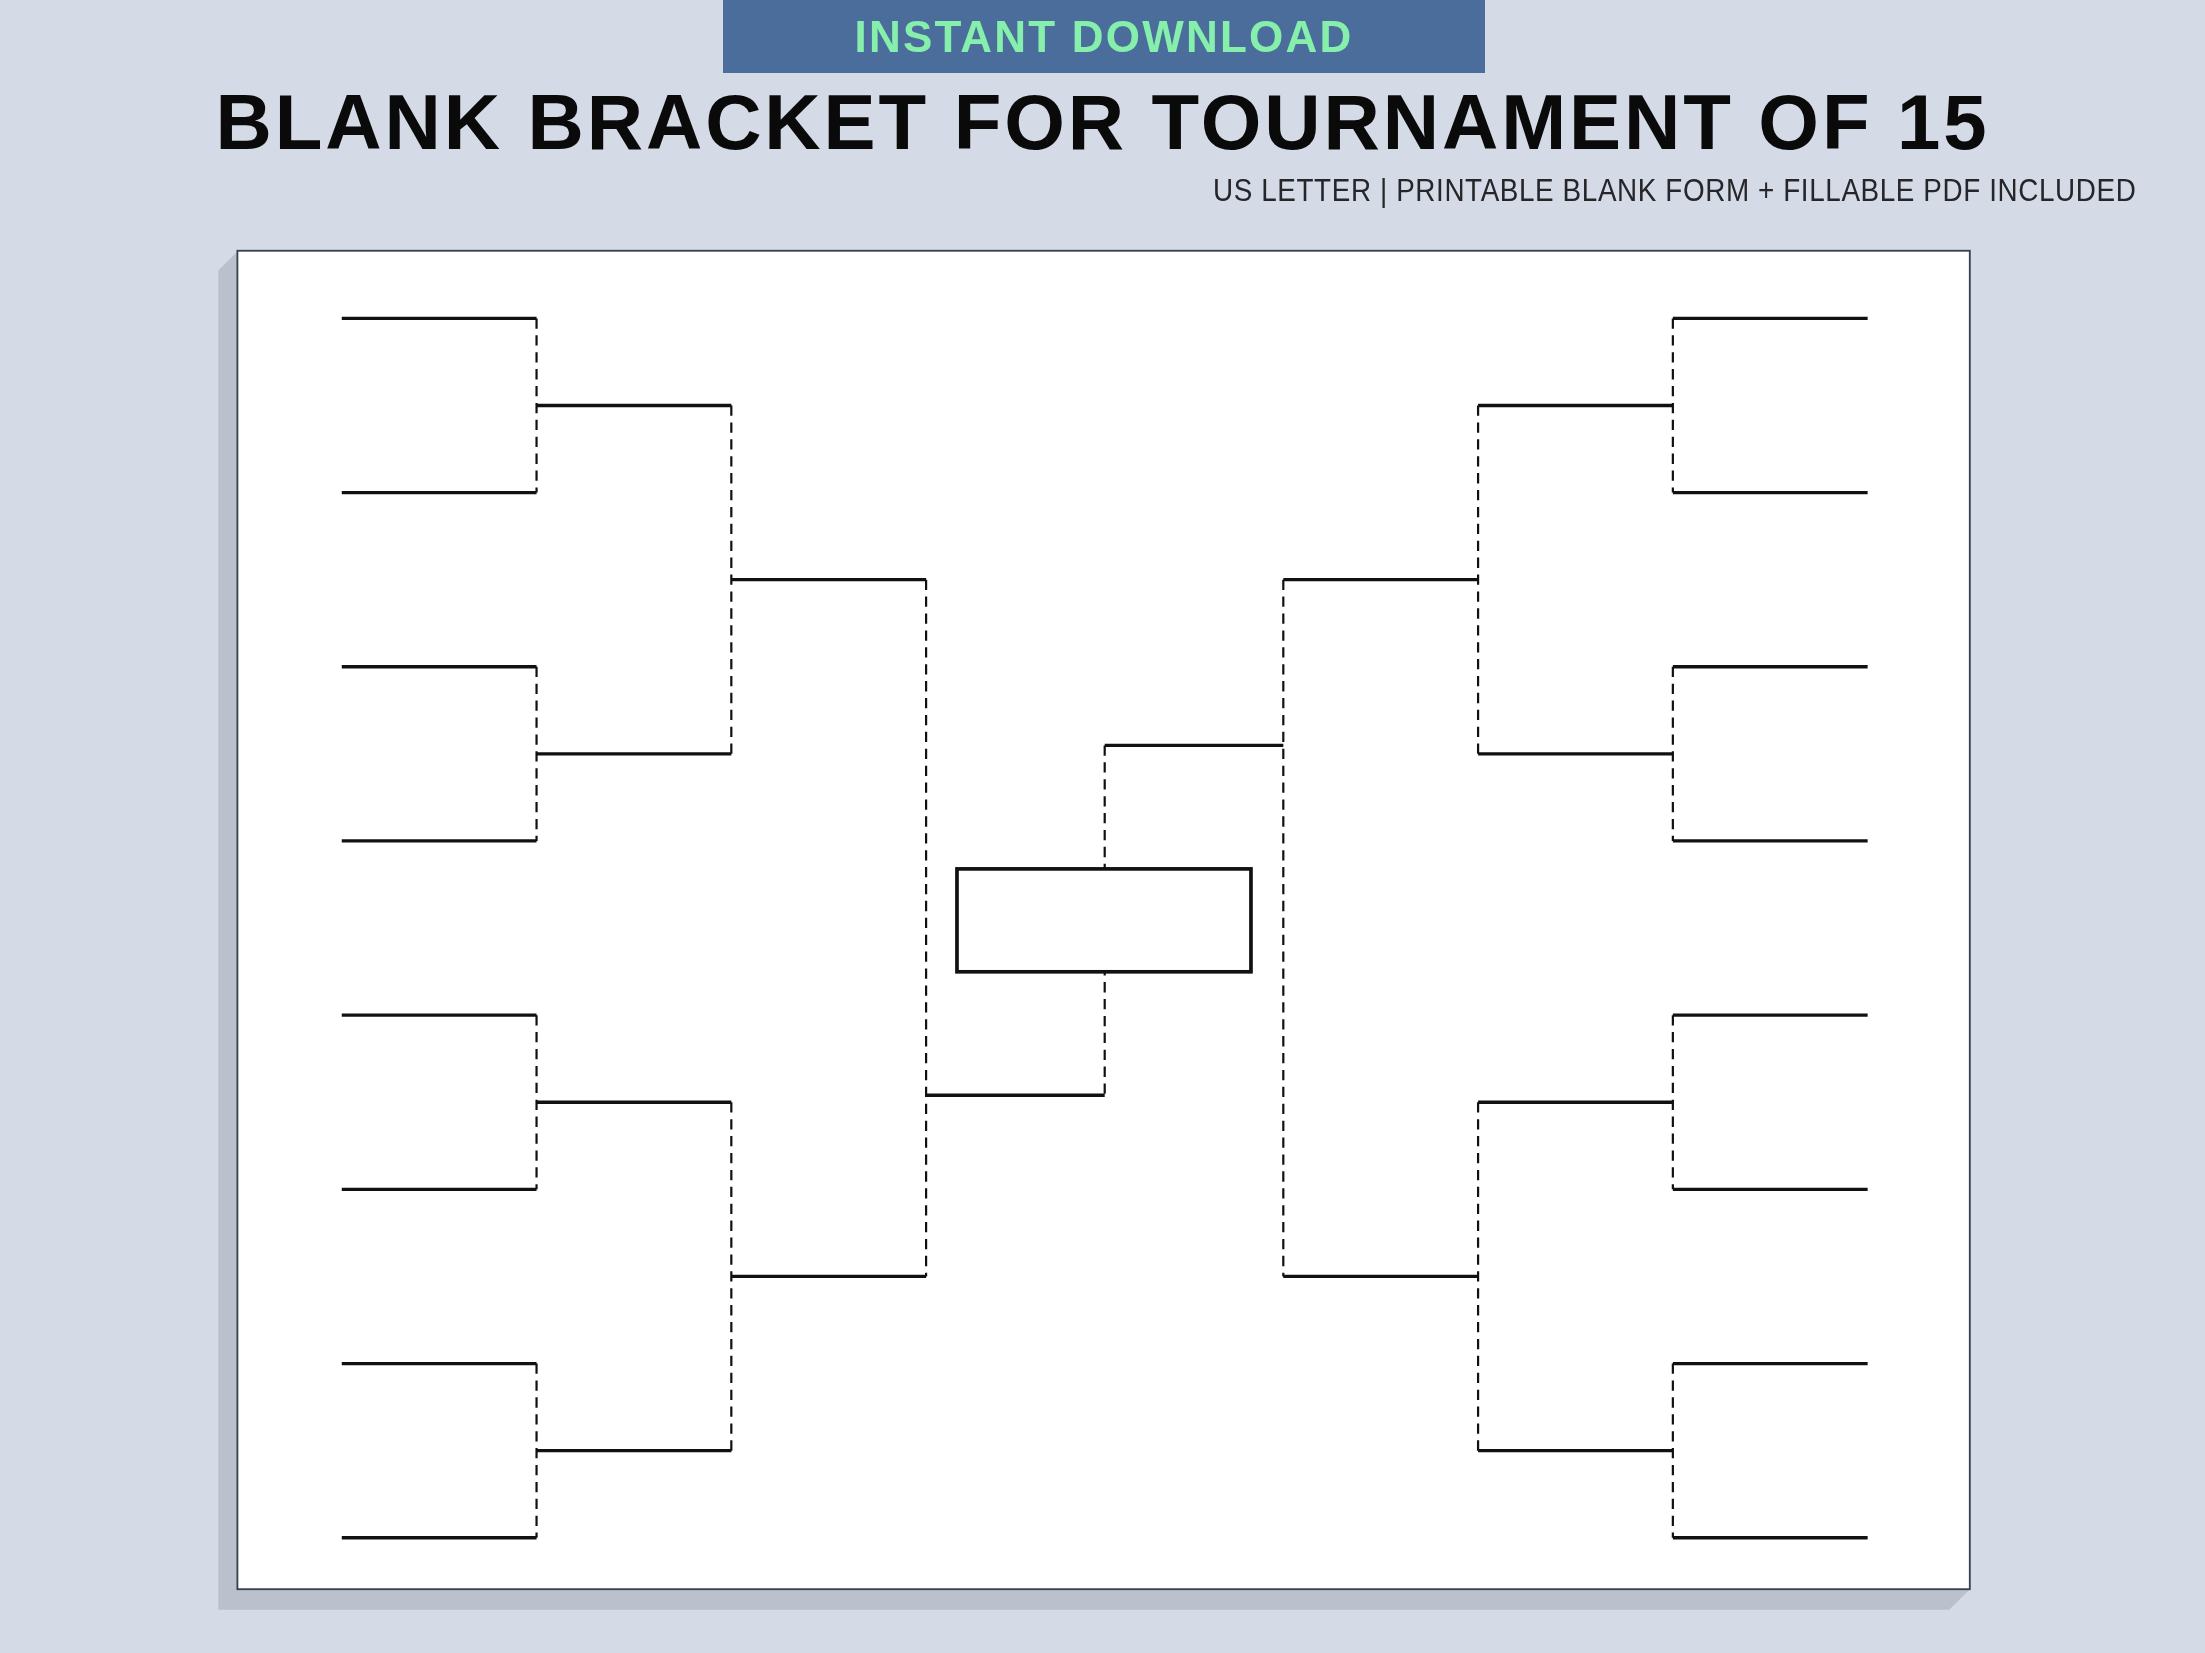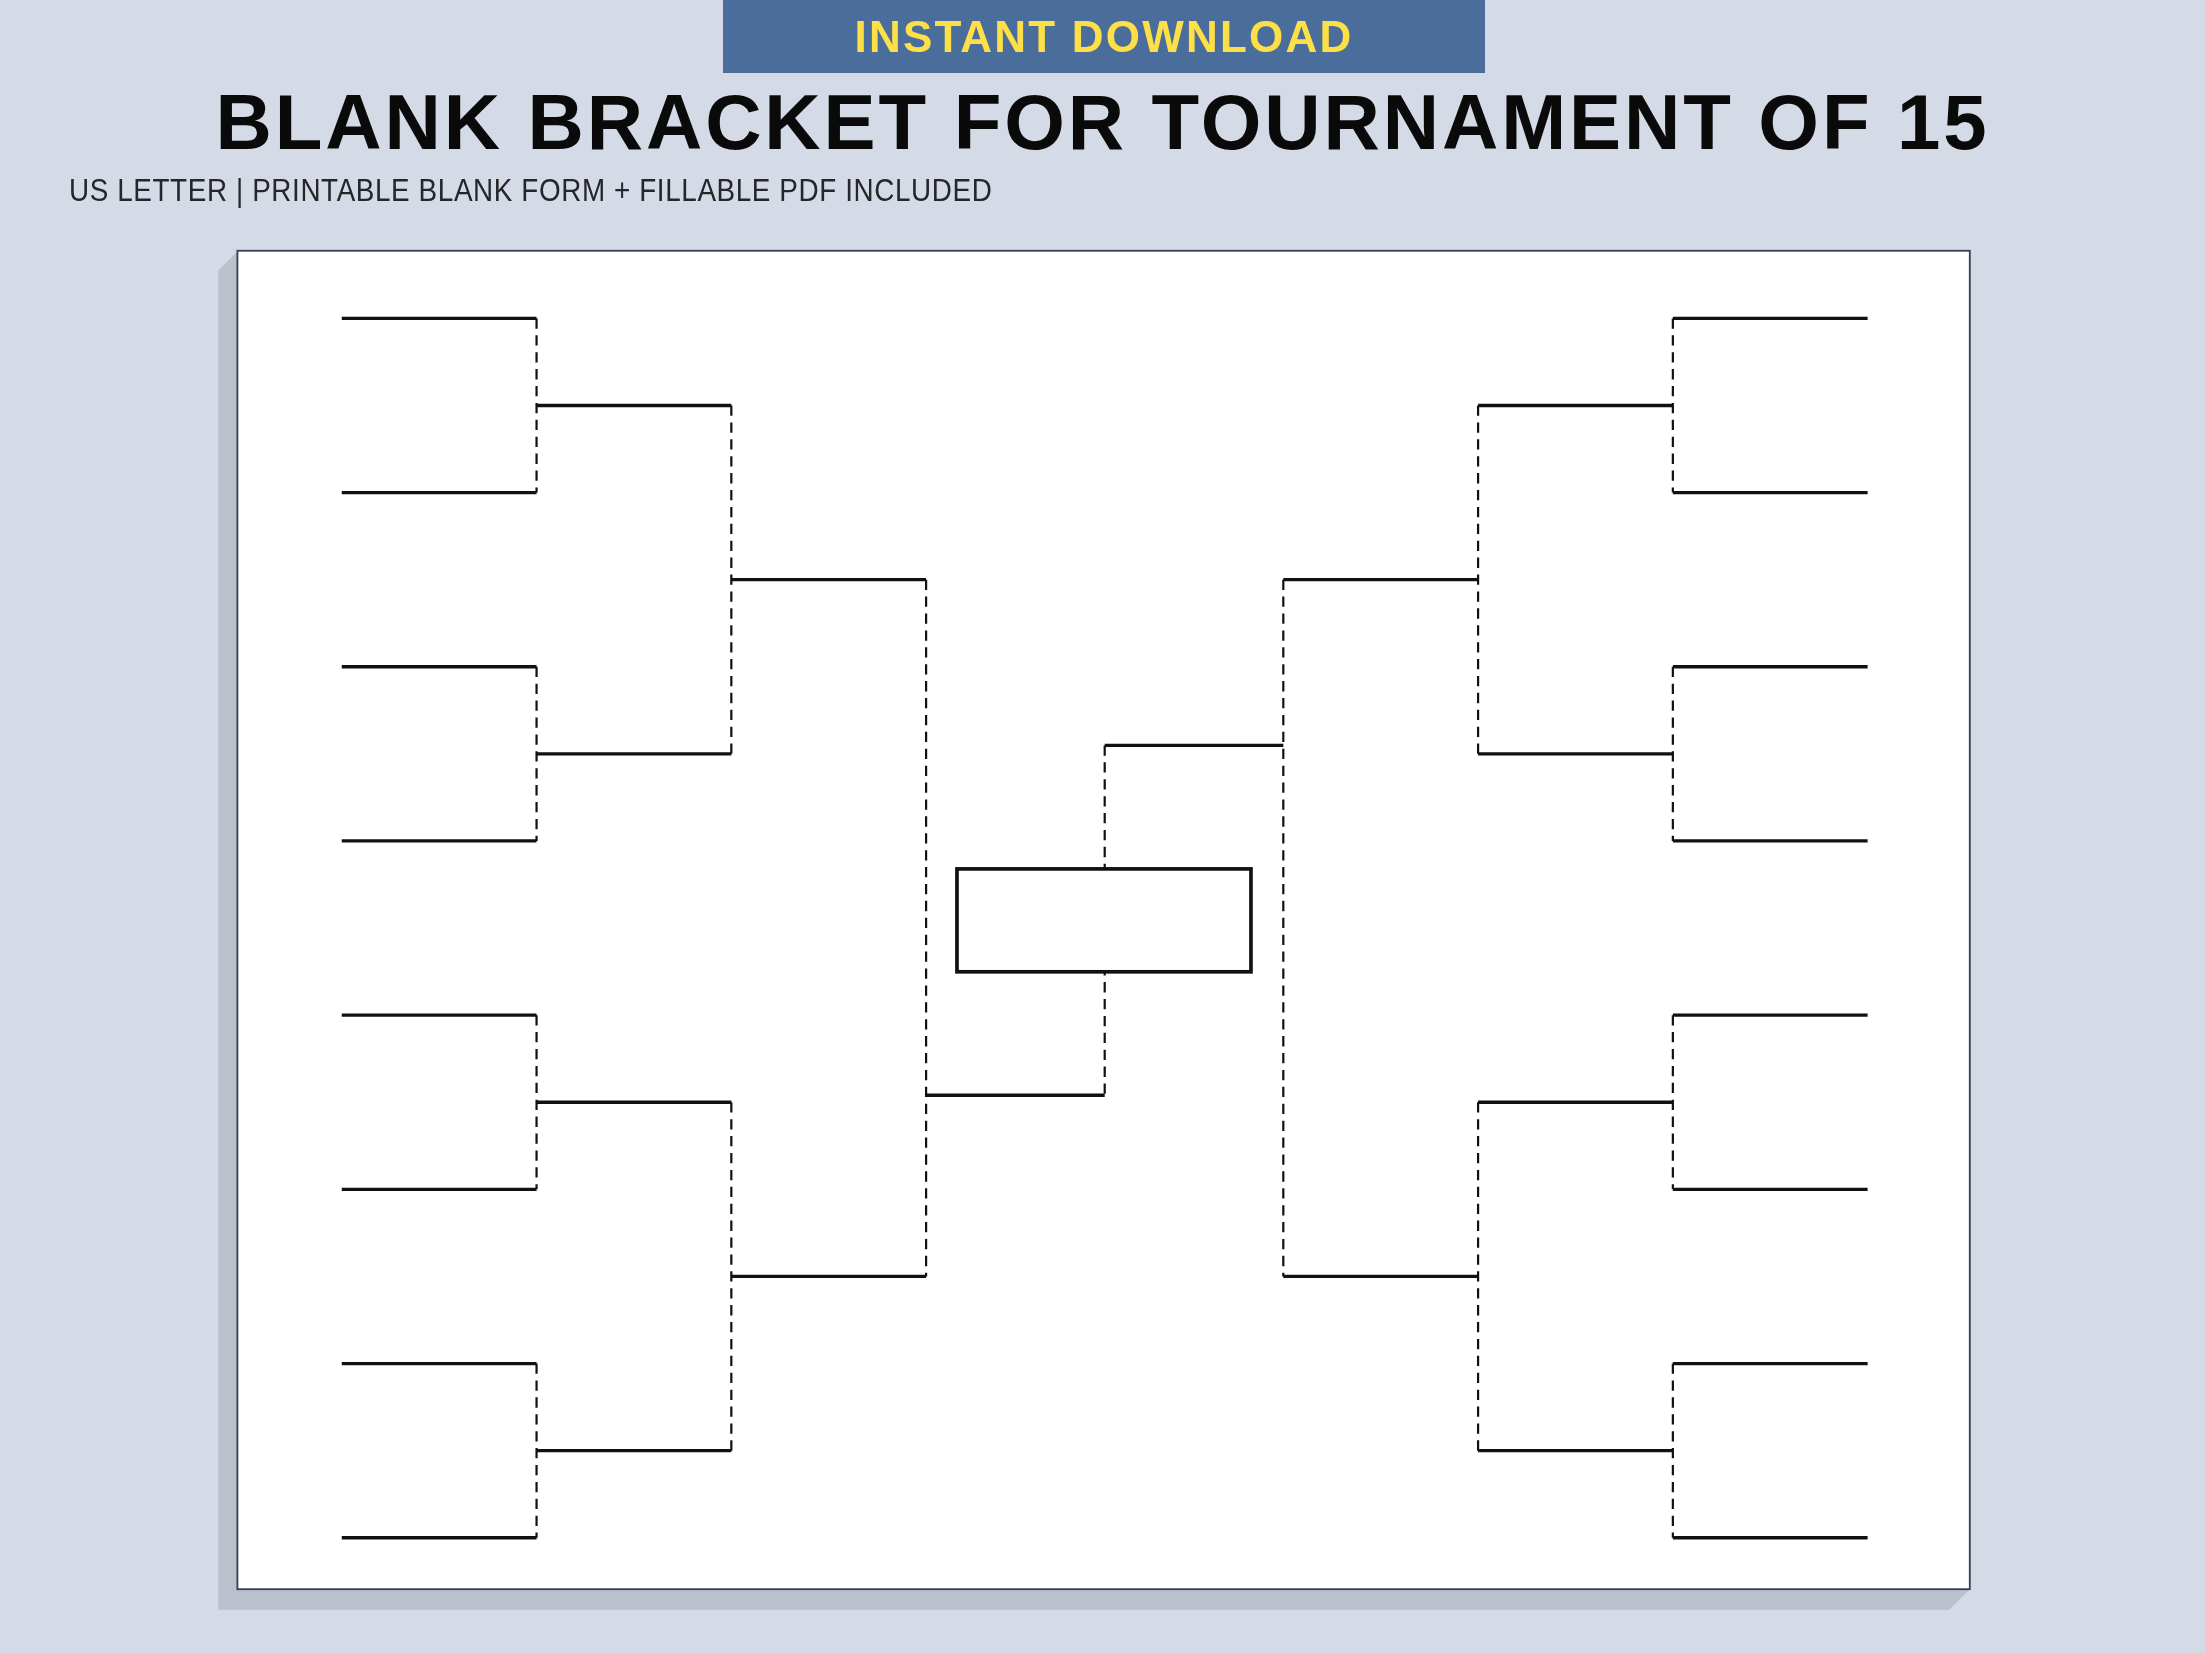--- a/index.html
+++ b/index.html
@@ -17,33 +17,33 @@
     color:#ffffff;font-weight:bold;font-size:44px;letter-spacing:2.2px;
     white-space:nowrap;
   }
   .main-title{
     position:absolute;top:82px;left:0;width:2205px;
     text-align:center;font-weight:bold;font-size:78px;letter-spacing:2.9px;
     color:#0a0a0a;line-height:1.05;white-space:nowrap;
   }
   .subtitle{
     position:absolute;top:172px;left:0;width:2205px;
-    text-align:left;font-size:32px;color:#26262a;white-space:nowrap;
+    text-align:right;font-size:32px;color:#26262a;white-space:nowrap;
   }
   .subtitle-inner{
     display:inline-block;transform:scaleX(0.87);transform-origin:center;
     letter-spacing:0.7px;
   }
   svg.artwork{position:absolute;left:0;top:0;}
 </style>
 </head>
 <body style="background: rgb(213, 219, 230);">
 
 <div class="banner" style="background: rgb(75, 109, 156);">
-  <span class="banner-label" style="color: #fde047;">INSTANT DOWNLOAD</span>
+  <span class="banner-label" style="color: #86efac;">INSTANT DOWNLOAD</span>
 </div>
 
 <div class="main-title" style="color: rgb(10, 10, 10);">BLANK BRACKET FOR TOURNAMENT OF 15</div>
 
 <div class="subtitle" style="color: rgb(38, 38, 42);">
   <span class="subtitle-inner">US LETTER  | PRINTABLE BLANK FORM + FILLABLE PDF INCLUDED</span>
 </div>
 
 <svg class="artwork" width="2205" height="1654" viewBox="0 0 3000 2250" xmlns="http://www.w3.org/2000/svg">
   <polygon id="paper-shadow" points="297,368 323,342 323,2162 2680,2162 2652,2190 297,2190" fill="#bbc1cc"></polygon>

